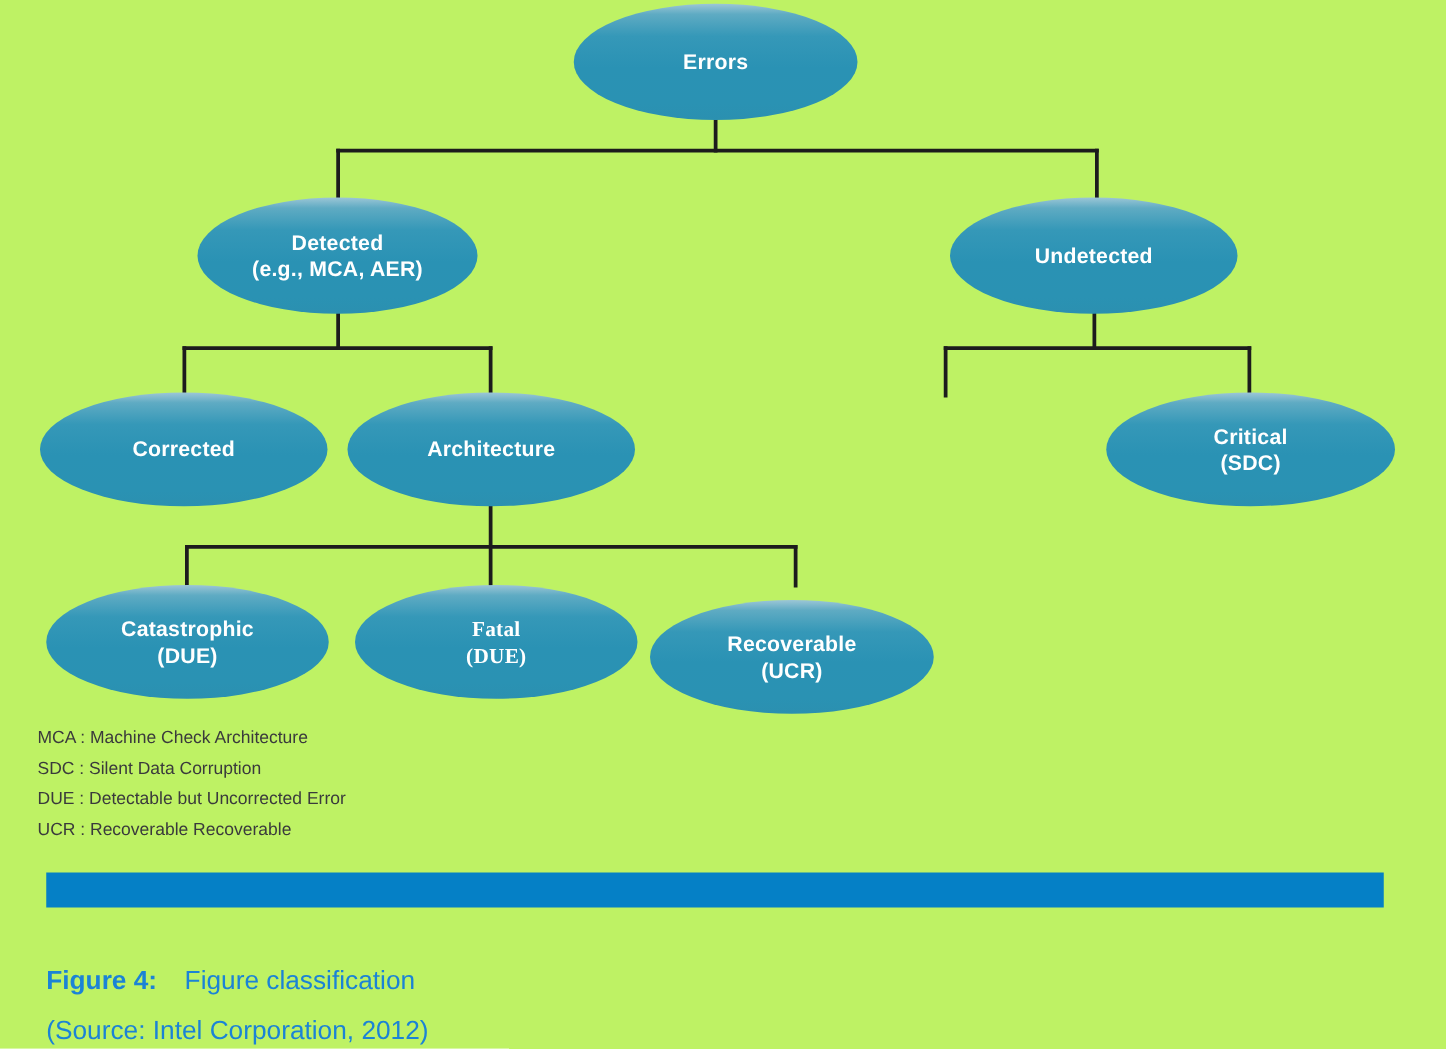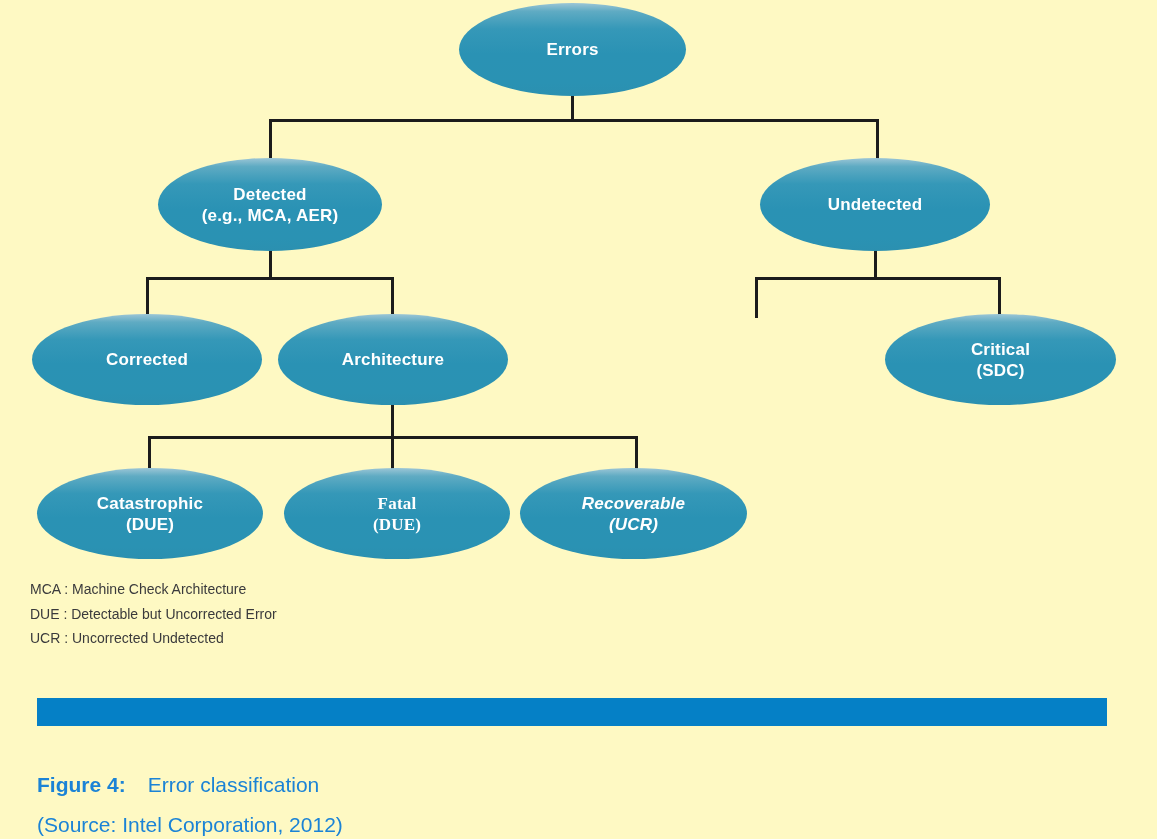--- a/index.html
+++ b/index.html
@@ -4,21 +4,21 @@
 <style>
   html, body {
     margin: 0;
     padding: 0;
     background: #ffffff;
   }
   #page {
     position: relative;
     width: 1157px;
     height: 839px;
-    background: #fef9c3;
+    background: #bef264;
     font-family: "Liberation Sans", sans-serif;
     overflow: hidden;
   }
   
   .node {
     position: absolute;
     border-radius: 50%;
     background:
       linear-gradient(180deg,
         #9cc6d6 0%,
@@ -108,31 +108,32 @@
 
   <div class="node" style="left:32px;  top:314px; width:230px; height:91px;">Corrected</div>
   <div class="node" style="left:278px; top:314px; width:230px; height:91px;">Architecture</div>
   <div class="node" style="left:885px; top:314px; width:231px; height:91px;text-align:center;">Critical
 (SDC)</div>
 
   <div class="node" style="left:37px;  top:468px; width:226px; height:91px;">Catastrophic
 (DUE)</div>
   <div class="node" style="left:284px; top:468px; width:226px; height:91px;font-family:Liberation Serif, serif;">Fatal
 (DUE)</div>
-  <div class="node" style="left:520px; top:468px; width:227px; height:91px;font-style:italic;">Recoverable
+  <div class="node" style="left:520px; top:480px; width:227px; height:91px;">Recoverable
 (UCR)</div>
 
   <div id="legend">
     <div>MCA : Machine Check Architecture</div>
+    <div>SDC : Silent Data Corruption</div>
     <div>DUE : Detectable but Uncorrected Error</div>
-    <div>UCR : Uncorrected Undetected</div>
+    <div>UCR : Recoverable Recoverable</div>
   </div>
 
   <div id="divider-bar"></div>
 
   <div id="caption">
     <div>
-      <span class="fig-label">Figure 4:</span><span>Error classification</span>
+      <span class="fig-label">Figure 4:</span><span>Figure classification</span>
     </div>
     <div>(Source: Intel Corporation, 2012)</div>
   </div>
 
 </div>
 
 </body></html>

